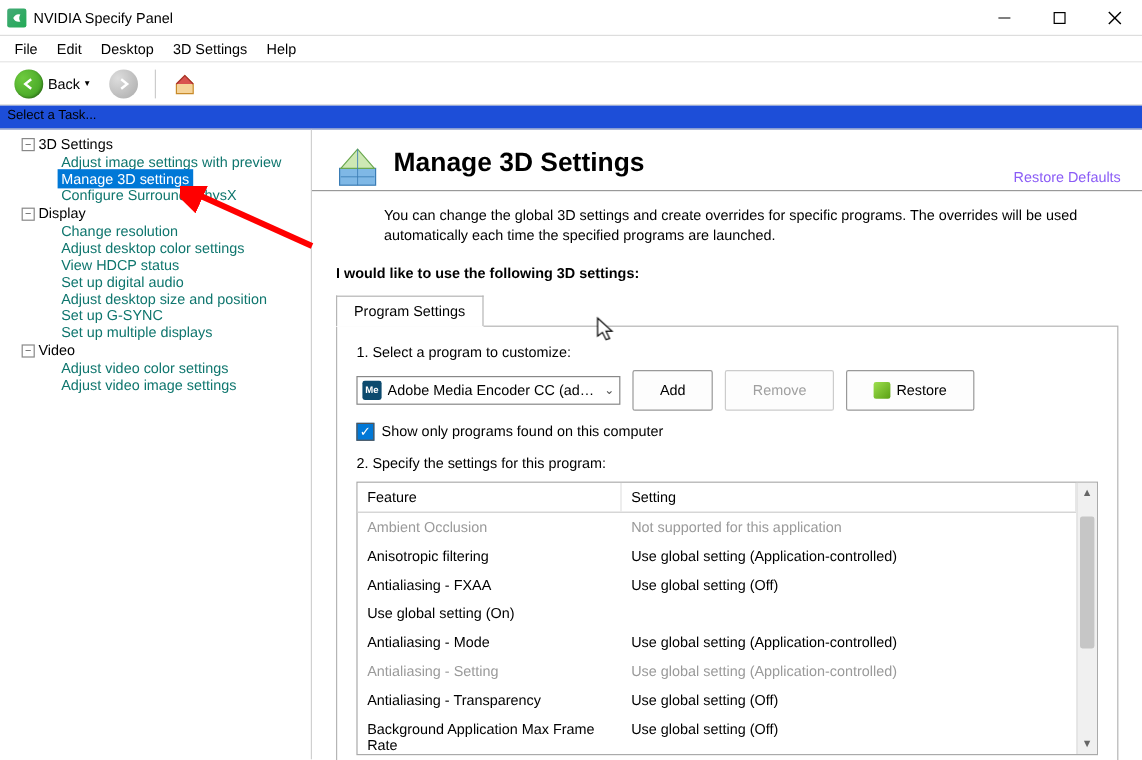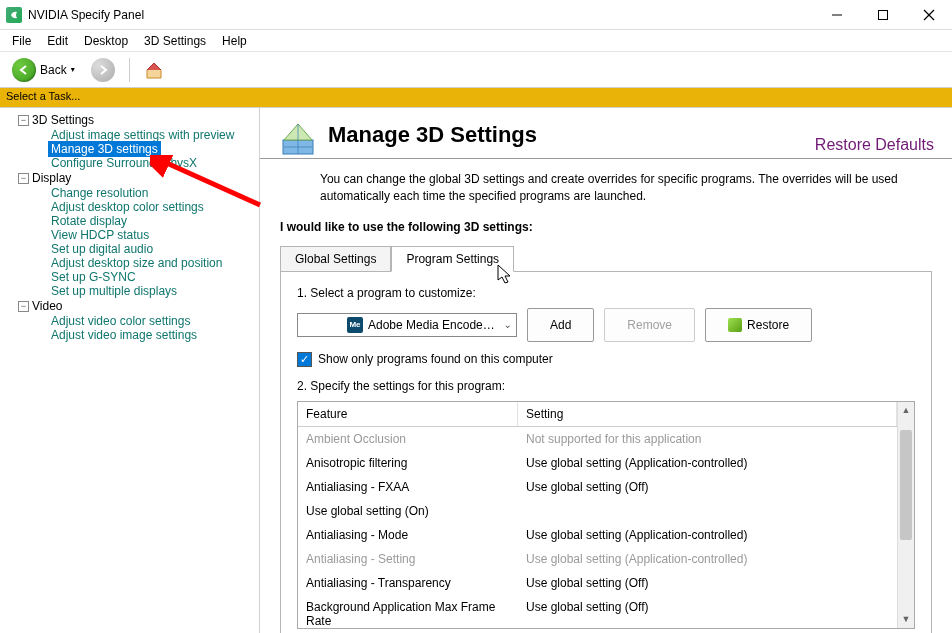--- a/index.html
+++ b/index.html
@@ -19,57 +19,57 @@
 
 
 .toolbar { height: 36px; display: flex; align-items: center; padding: 0 6px; border-bottom: 1px solid #d0d0d0; gap:4px; }
 .tb-btn { display:flex; align-items:center; gap:4px; padding:2px 6px; border-radius:3px; font-size:12px;}
 .tb-back-circle { width:24px;height:24px;border-radius:50%;background:radial-gradient(circle at 30% 30%, #6eca3e, #3a9c1f); display:flex;align-items:center;justify-content:center; box-shadow:inset -1px -1px 2px rgba(0,0,0,.3);}
 .tb-forward-circle { width:24px;height:24px;border-radius:50%;background:radial-gradient(circle at 30% 30%, #ddd, #aaa); display:flex;align-items:center;justify-content:center;}
 .tb-sep { width:1px;height:24px;background:#ccc;margin:0 4px;}
 .tb-home { width:20px;height:20px; }
 
 
-.taskbar { height: 20px; font-size: 11px; padding: 2px 6px; border-bottom: 1px solid #d0d0d0; background:#eab308; }
+.taskbar { height: 20px; font-size: 11px; padding: 2px 6px; border-bottom: 1px solid #d0d0d0; background:#1d4ed8; }
 
 
 .split { display: flex; height: calc(633px - 30px - 22px - 36px - 20px); }
 .sidebar { width: 260px; border-right: 1px solid #d0d0d0; overflow:auto; padding:4px 2px; font-size:12px; }
 .content { flex:1; overflow:auto; }
 
 
 .tree ul { list-style:none; padding-left: 14px; }
 .tree-root { padding-left:4px;}
 .tree-node { display:flex; align-items:center; gap:3px; padding:1px 2px; white-space:nowrap; }
 .tree-toggle { width:11px;height:11px;border:1px solid #888;display:flex;align-items:center;justify-content:center;font-size:9px;line-height:1;color:#555;background:#fff;}
 .tree-label { color:#000; }
 .tree-link { color:#0f766e; padding:1px 3px; cursor:pointer;}
 .tree-link.selected { background:#0078d7; color:#fff; }
 .tree-indent { padding-left:18px;}
 
 
 .page-header { display:flex; align-items:flex-start; padding:10px 18px 0 18px; border-bottom:1px solid #999; gap:10px; }
 .page-icon { width:40px;height:40px; }
 .page-title { font-size:22px; font-weight:600; flex:1; padding-top:4px;}
-.restore-defaults { font-size:16px; color:#701a75; align-self:flex-end; padding-bottom:4px; cursor:pointer;}
+.restore-defaults { font-size:12px; color:#8b5cf6; align-self:flex-end; padding-bottom:4px; cursor:pointer;}
 .page-desc { font-size:12px; padding:12px 20px 14px 60px; line-height:1.45; }
 .section-heading { font-size:12px; font-weight:700; padding:0 20px 12px 20px; }
 
 
 .tab-strip { display:flex; margin:0 20px; font-size:12px; }
 .tab { padding:5px 14px; border:1px solid #b5b5b5; border-bottom:none; background:#f4f4f4; position:relative; cursor:pointer;}
 .tab.active { background:#fff; border-bottom:1px solid #fff; z-index:2; margin-bottom:-1px;}
 .tab:not(.active){ border-left:none;}
 .tab:first-child { border-left:1px solid #b5b5b5;}
 .tab-panel { border:1px solid #b5b5b5; margin:0 20px 10px 20px; padding:14px 16px; font-size:12px; position:relative; background:#fff;}
 
 .step { margin-bottom:8px; }
 .row { display:flex; align-items:center; gap:10px; margin:6px 0 10px 0;}
 .combo { display:flex; align-items:center; border:1px solid #888; height:24px; width:220px; padding:0 4px; gap:5px; background:#fff;}
-.combo-icon { width:16px;height:16px;background:#0c4a6e;border-radius:2px;display:flex;align-items:center;justify-content:center;color:#fff;font-size:8px;font-weight:700;margin-left:45px;}
+.combo-icon { width:16px;height:16px;background:#0c4a6e;border-radius:2px;display:flex;align-items:center;justify-content:center;color:#fff;font-size:8px;font-weight:700;}
 .combo-text { flex:1; white-space:nowrap; overflow:hidden; text-overflow:ellipsis; font-size:12px;}
 .combo-arrow { font-size:10px; color:#555;}
 .btn { height:24px; padding:16px 22px; border:1px solid #999; background:#fdfdfd; font-size:12px; border-radius:2px; display:flex;align-items:center;gap:5px; cursor:pointer;}
 .btn.disabled { color:#a0a0a0; border-color:#ccc;}
 .nv-chip { width:14px;height:14px;background:linear-gradient(135deg,#9ee04e,#5aa015);border-radius:2px;}
 .checkbox-row { display:flex;align-items:center;gap:6px;margin:4px 0 12px 0;}
 .chk { width:15px;height:15px;border:1px solid #555;background:#0078d7;display:flex;align-items:center;justify-content:center;color:#fff;font-size:11px;}
 
 
 .settings-box { border:1px solid #aaa; height: 228px; position:relative; display:flex;}
@@ -175,21 +175,20 @@
         </ul>
       </li>
       <li>
         <div class="tree-node">
           <span class="tree-toggle">−</span>
           <span class="tree-label">Display</span>
         </div>
         <ul>
           <li class="tree-indent"><span class="tree-link">Change resolution</span></li>
           <li class="tree-indent"><span class="tree-link">Adjust desktop color settings</span></li>
-          <li class="tree-indent"><span class="tree-link">Rotate display</span></li>
           <li class="tree-indent"><span class="tree-link">View HDCP status</span></li>
           <li class="tree-indent"><span class="tree-link">Set up digital audio</span></li>
           <li class="tree-indent"><span class="tree-link">Adjust desktop size and position</span></li>
           <li class="tree-indent"><span class="tree-link">Set up G-SYNC</span></li>
           <li class="tree-indent"><span class="tree-link">Set up multiple displays</span></li>
         </ul>
       </li>
       <li>
         <div class="tree-node">
           <span class="tree-toggle">−</span>
@@ -213,21 +212,20 @@
       </svg>
       <div class="page-title">Manage 3D Settings</div>
       <div class="restore-defaults">Restore Defaults</div>
     </div>
 
     <div class="page-desc">You can change the global 3D settings and create overrides for specific programs. The overrides will be used automatically each time the specified programs are launched.</div>
 
     <div class="section-heading">I would like to use the following 3D settings:</div>
 
     <div class="tab-strip">
-      <div class="tab">Global Settings</div>
       <div class="tab active">Program Settings</div>
     </div>
 
     <div class="tab-panel">
       <div class="step">1. Select a program to customize:</div>
       <div class="row">
         <div class="combo">
           <div class="combo-icon">Me</div>
           <div class="combo-text">Adobe Media Encoder CC (adob...</div>
           <div class="combo-arrow">⌄</div>

